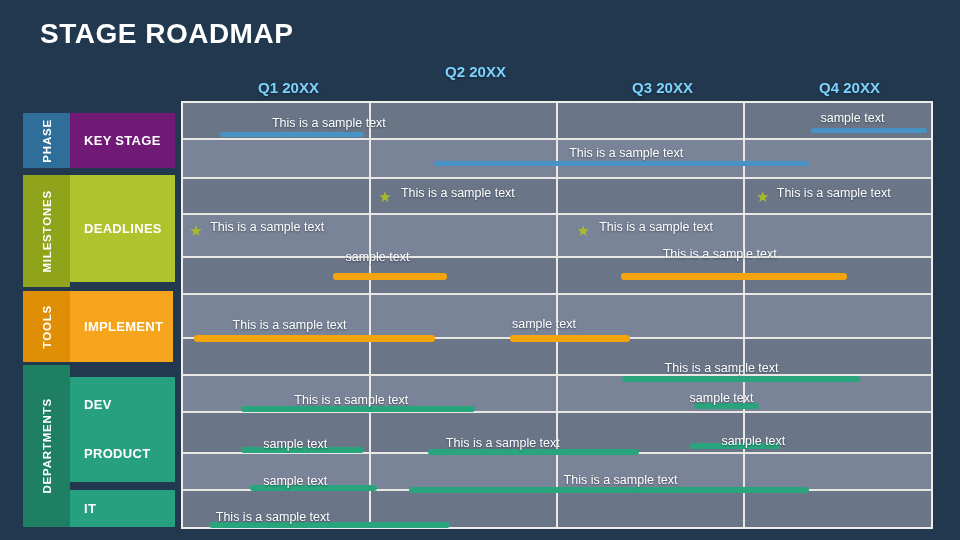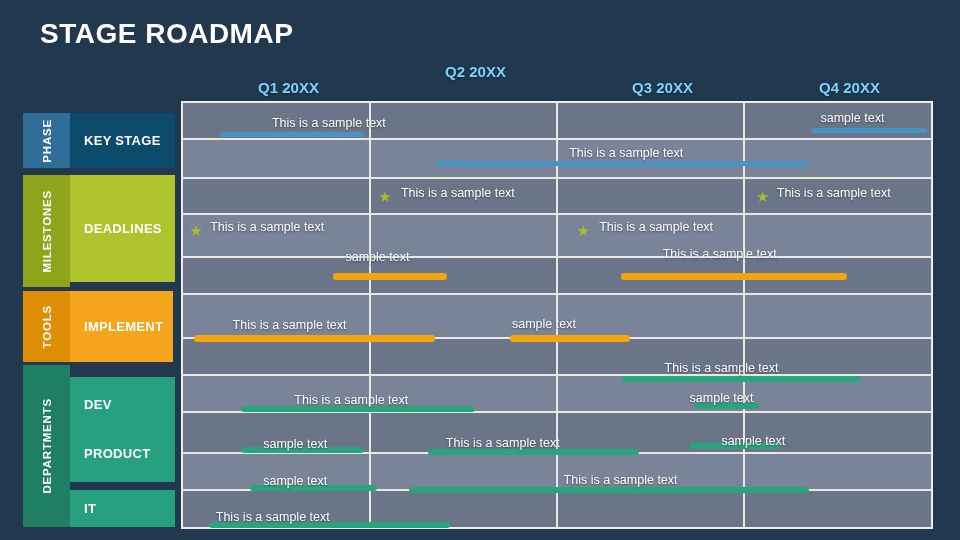--- a/index.html
+++ b/index.html
@@ -60,21 +60,21 @@
   <div id="header">
       <div class="q-header" style="left: 288.5px; top: 79px;">Q1 20XX</div>
       <div class="q-header" style="left: 475.5px; top: 63px;">Q2 20XX</div>
       <div class="q-header" style="left: 662.5px; top: 79px;">Q3 20XX</div>
       <div class="q-header" style="left: 849.5px; top: 79px;">Q4 20XX</div>
     </div>
   <div id="sidebar">
       <div class="side-tab" style="left: 23px; width: 47px; top: 113px; height: 55px; background: rgb(47, 110, 153);">
         <span>PHASE</span>
       </div>
-      <div class="side-row" style="left: 70px; width: 105px; top: 113px; height: 55px; background: #0c4a6e;">
+      <div class="side-row" style="left: 70px; width: 105px; top: 113px; height: 55px; background: #701a75;">
         <span>KEY STAGE</span>
       </div>
       <div class="side-tab" style="left: 23px; width: 47px; top: 175px; height: 112px; background: rgb(143, 163, 27);">
         <span>MILESTONES</span>
       </div>
       <div class="side-row" style="left: 70px; width: 105px; top: 175px; height: 107px; background: rgb(175, 195, 44);">
         <span>DEADLINES</span>
       </div>
       <div class="side-tab" style="left: 23px; width: 47px; top: 291px; height: 71px; background: rgb(222, 143, 5);">
         <span>TOOLS</span>

